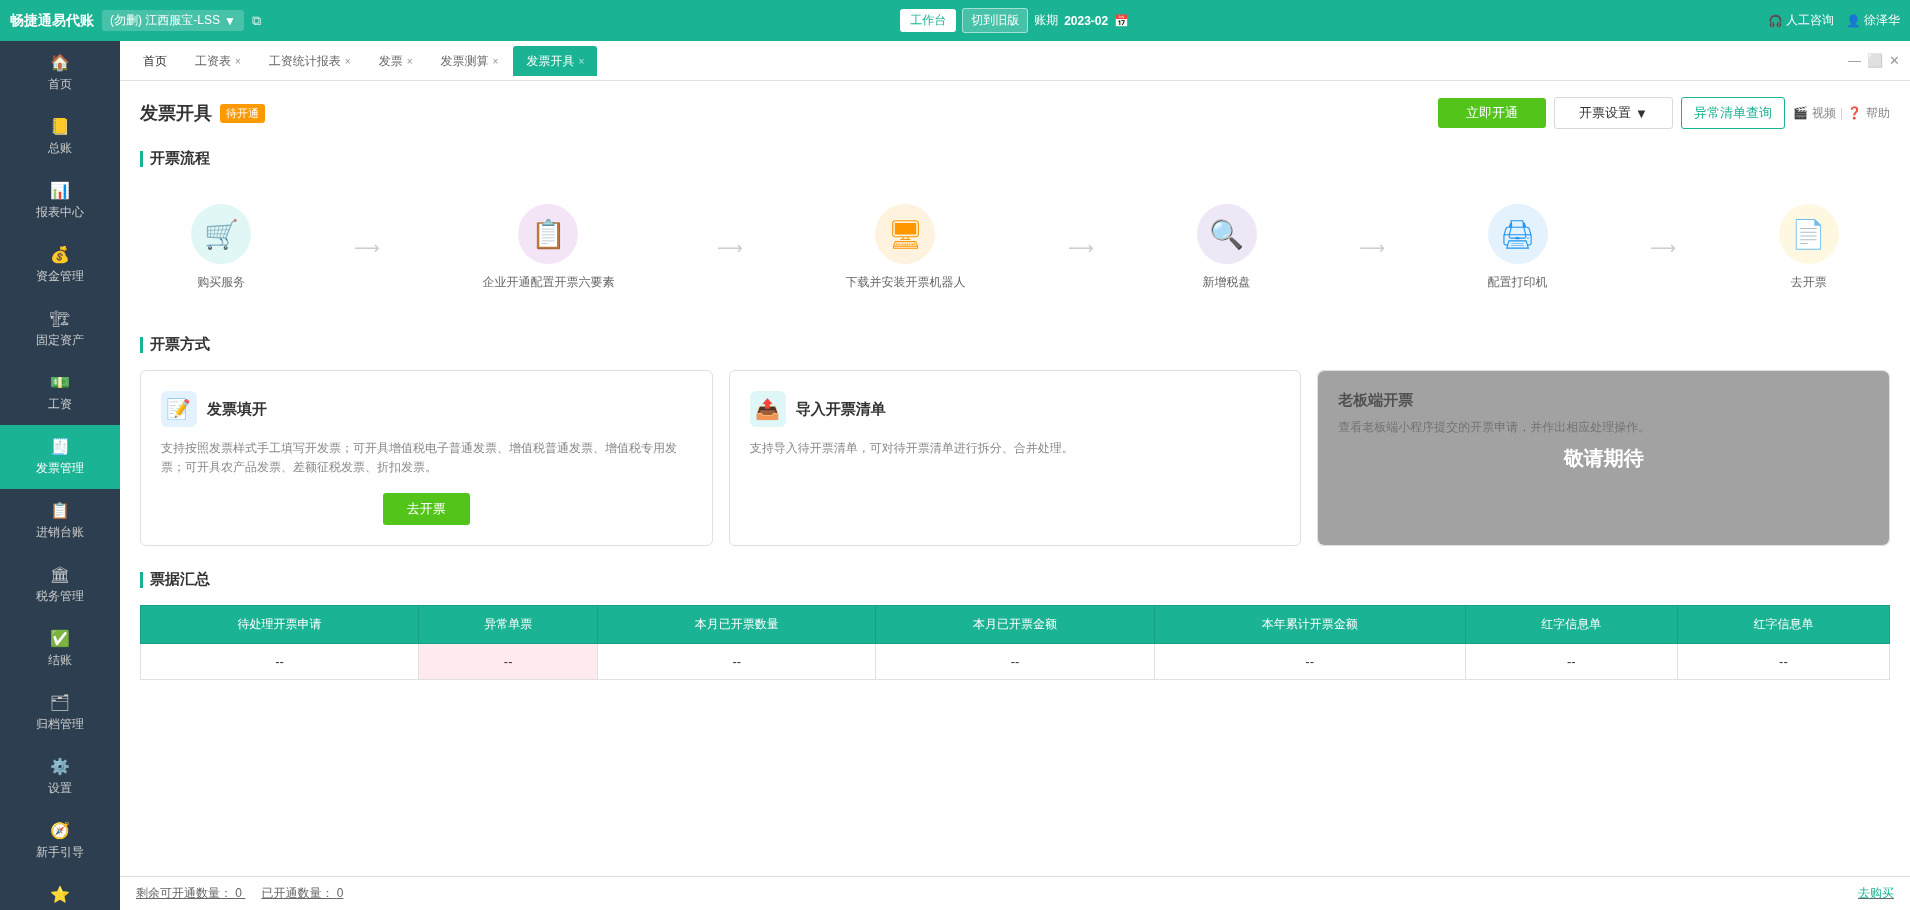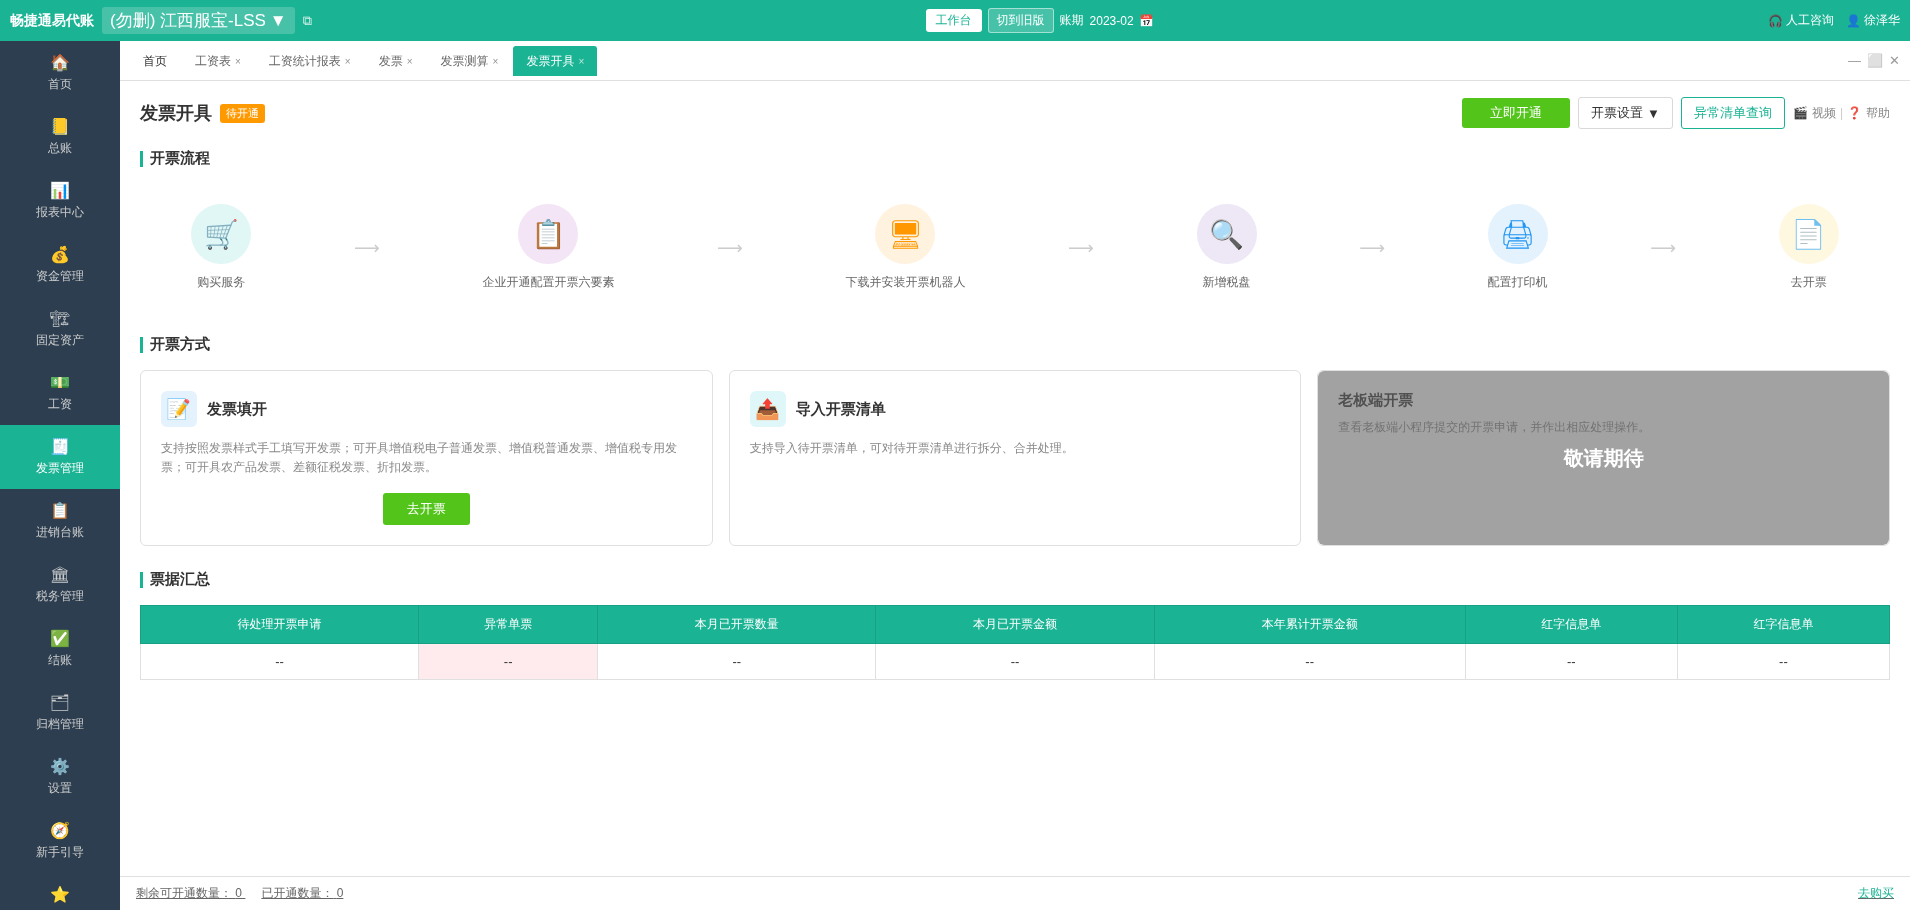--- a/index.html
+++ b/index.html
@@ -2,21 +2,21 @@
 <html><head>
   <meta charset="utf-8">
   <style>
     * { box-sizing: border-box; margin: 0; padding: 0; }
     body { font-family: 'Microsoft YaHei', Arial, sans-serif; font-size: 13px; background: #f0f2f5; color: #333; display: flex; flex-direction: column; height: 910px; overflow: hidden; }
 
     
     .top-bar { height: 41px; background: #1ab394; display: flex; align-items: center; justify-content: space-between; padding: 0 10px; color: #fff; flex-shrink: 0; }
     .top-bar-left { display: flex; align-items: center; gap: 8px; }
     .top-bar-logo { font-size: 14px; font-weight: bold; color: #fff; }
-    .top-bar-company { background: rgba(255,255,255,0.2); border-radius: 3px; padding: 2px 8px; font-size: 17px; display: flex; align-items: center; gap: 4px; cursor: pointer; }
+    .top-bar-company { background: rgba(255,255,255,0.2); border-radius: 3px; padding: 2px 8px; font-size: 12px; display: flex; align-items: center; gap: 4px; cursor: pointer; }
     .top-bar-center { display: flex; align-items: center; gap: 6px; font-size: 12px; }
     .btn-worktable { background: #fff; color: #1ab394; border: none; border-radius: 3px; padding: 3px 10px; font-size: 12px; cursor: pointer; }
     .btn-switch { background: rgba(255,255,255,0.2); border: 1px solid rgba(255,255,255,0.5); color: #fff; border-radius: 3px; padding: 3px 8px; font-size: 12px; cursor: pointer; }
     .top-bar-right { display: flex; align-items: center; gap: 12px; font-size: 12px; }
 
     
     .main-layout { display: flex; flex: 1; overflow: hidden; }
 
     
     .sidebar { width: 120px; background: #2c3e50; color: #ccc; display: flex; flex-direction: column; flex-shrink: 0; overflow-y: auto; }
@@ -38,21 +38,21 @@
     
     .page-content { flex: 1; overflow-y: auto; padding: 16px 20px; background: #fff; }
 
     
     .page-header { display: flex; align-items: center; justify-content: space-between; margin-bottom: 20px; }
     .page-title-group { display: flex; align-items: center; gap: 8px; }
     .page-title { font-size: 18px; font-weight: bold; color: #333; }
     .badge-pending { background: #ff9900; color: #fff; font-size: 11px; padding: 2px 6px; border-radius: 3px; }
     .page-header-actions { display: flex; align-items: center; gap: 8px; }
     .btn-primary-green { background: #52c41a; color: #fff; border: none; border-radius: 3px; padding: 6px 28px; font-size: 13px; cursor: pointer; }
-    .btn-outline { background: #fff; color: #333; border: 1px solid #d9d9d9; border-radius: 3px; padding: 6px 12px; font-size: 13px; cursor: pointer; display: flex; align-items: center; gap: 4px; }
+    .btn-outline { background: #fff; color: #333; border: 1px solid #d9d9d9; border-radius: 3px; padding: 6px 24px; font-size: 13px; cursor: pointer; display: flex; align-items: center; gap: 4px; }
     .btn-outline-blue { background: #fff; color: #1ab394; border: 1px solid #1ab394; border-radius: 3px; padding: 6px 12px; font-size: 13px; cursor: pointer; }
 
     
     .section-title { font-size: 15px; font-weight: bold; color: #333; margin-bottom: 16px; position: relative; padding-left: 10px; }
     .section-title::before { content: ''; position: absolute; left: 0; top: 2px; width: 3px; height: 16px; background: #1ab394; }
 
     
     .process-flow { display: flex; align-items: center; justify-content: space-around; margin-bottom: 24px; padding: 20px 0; }
     .process-step { display: flex; flex-direction: column; align-items: center; gap: 10px; }
     .step-icon { width: 60px; height: 60px; border-radius: 50%; display: flex; align-items: center; justify-content: center; font-size: 28px; }
@@ -103,21 +103,21 @@
     <div class="top-bar-company">
       <span>(勿删) 江西服宝-LSS</span>
       <span>▼</span>
     </div>
     <span style="cursor:pointer;opacity:0.8;">⧉</span>
   </div>
   <div class="top-bar-center">
     <button class="btn-worktable">工作台</button>
     <button class="btn-switch">切到旧版</button>
     <span>账期</span>
-    <span style="font-weight:normal;">2023-02</span>
+    <span style="font-weight:bold;">2023-02</span>
     <span style="cursor:pointer;">📅</span>
   </div>
   <div class="top-bar-right">
     <span style="cursor:pointer; display:flex; align-items:center; gap:3px;">
       <span>🎧</span>
       <span>人工咨询</span>
     </span>
     <span style="cursor:pointer; display:flex; align-items:center; gap:3px;">
       <span>👤</span>
       <span>徐泽华</span>

